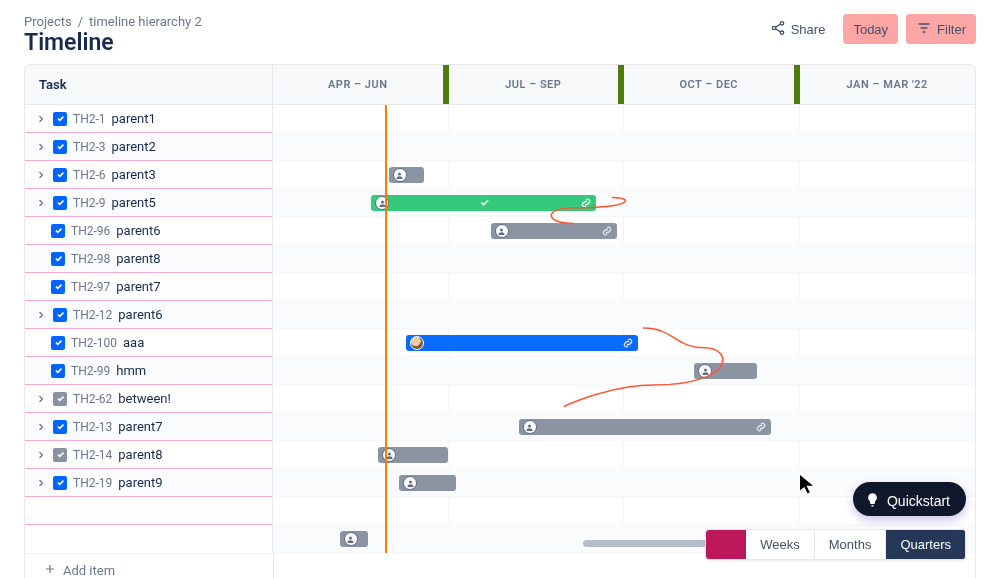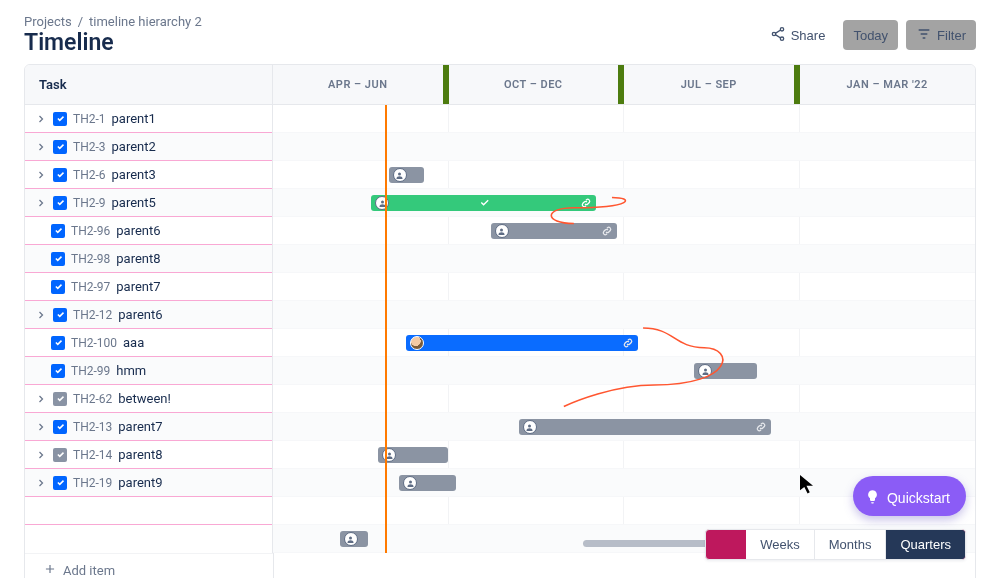--- a/index.html
+++ b/index.html
@@ -31,36 +31,35 @@
   .breadcrumbs a { color: #6B778C; text-decoration: none; }
   .page-title {
     font-size: 23px;
     font-weight: 600;
     color: #172B4D;
   }
   .toolbar {
     display: flex;
     gap: 8px;
     align-items: center;
-    margin-top: 6px;
   }
   .tb-btn {
     display: inline-flex;
     align-items: center;
     gap: 5px;
     height: 30px;
     padding: 0 10px;
     border-radius: 4px;
     background: transparent;
     border: none;
     font-size: 13px;
     color: #42526E;
     cursor: pointer;
   }
-  .tb-btn.solid { background: #a3a3a3; }
+  .tb-btn.solid { background: #fca5a5; }
   .tb-btn svg { width: 16px; height: 16px; }
 
   
   .timeline {
     position: absolute;
     left: 24px; right: 24px; top: 64px;
     border: 1px solid #E6E8EC;
     border-radius: 6px;
     overflow: hidden;
     background: #fff;
@@ -239,25 +238,25 @@
     border-right: 1px solid #E6E8EC;
   }
   .view-switch button:last-child { border-right: none; }
   .view-switch button.active { background: #253858; color: #fff; }
 
   
   .quickstart {
     position: absolute;
     right: 34px;
     bottom: 62px;
-    background: #8b5cf6;
+    background: #0f172a;
     color: #fff;
     border: none;
     border-radius: 20px;
-    height: 40px;
+    height: 34px;
     padding: 3px 16px 0 12px;
     display: inline-flex;
     align-items: center;
     gap: 7px;
     font-size: 14px;
     font-weight: 500;
     cursor: pointer;
     z-index: 20;
     box-shadow: 0 4px 10px rgba(101,84,192,.35);
   }
@@ -316,22 +315,22 @@
       <span>Filter</span>
     </button>
   </div>
 </div>
 
 <div class="timeline">
   <div class="tl-header">
     <div class="tl-header-task">Task</div>
     <div class="tl-header-quarters" id="q-headers">
         <div class="tl-header-q">APR – JUN</div>
+        <div class="tl-header-q">JUL – SEP</div>
         <div class="tl-header-q">OCT – DEC</div>
-        <div class="tl-header-q">JUL – SEP</div>
         <div class="tl-header-q">JAN – MAR '22</div>
       </div>
   </div>
 
   <div class="tl-body">
     <div class="tl-tasks" id="task-list">
         <div class="tl-row">
           <span class="chev"><svg viewBox="0 0 24 24" fill="none" stroke="currentColor" stroke-width="2.5">
               <path d="M9 6l6 6-6 6"></path>
             </svg></span>

